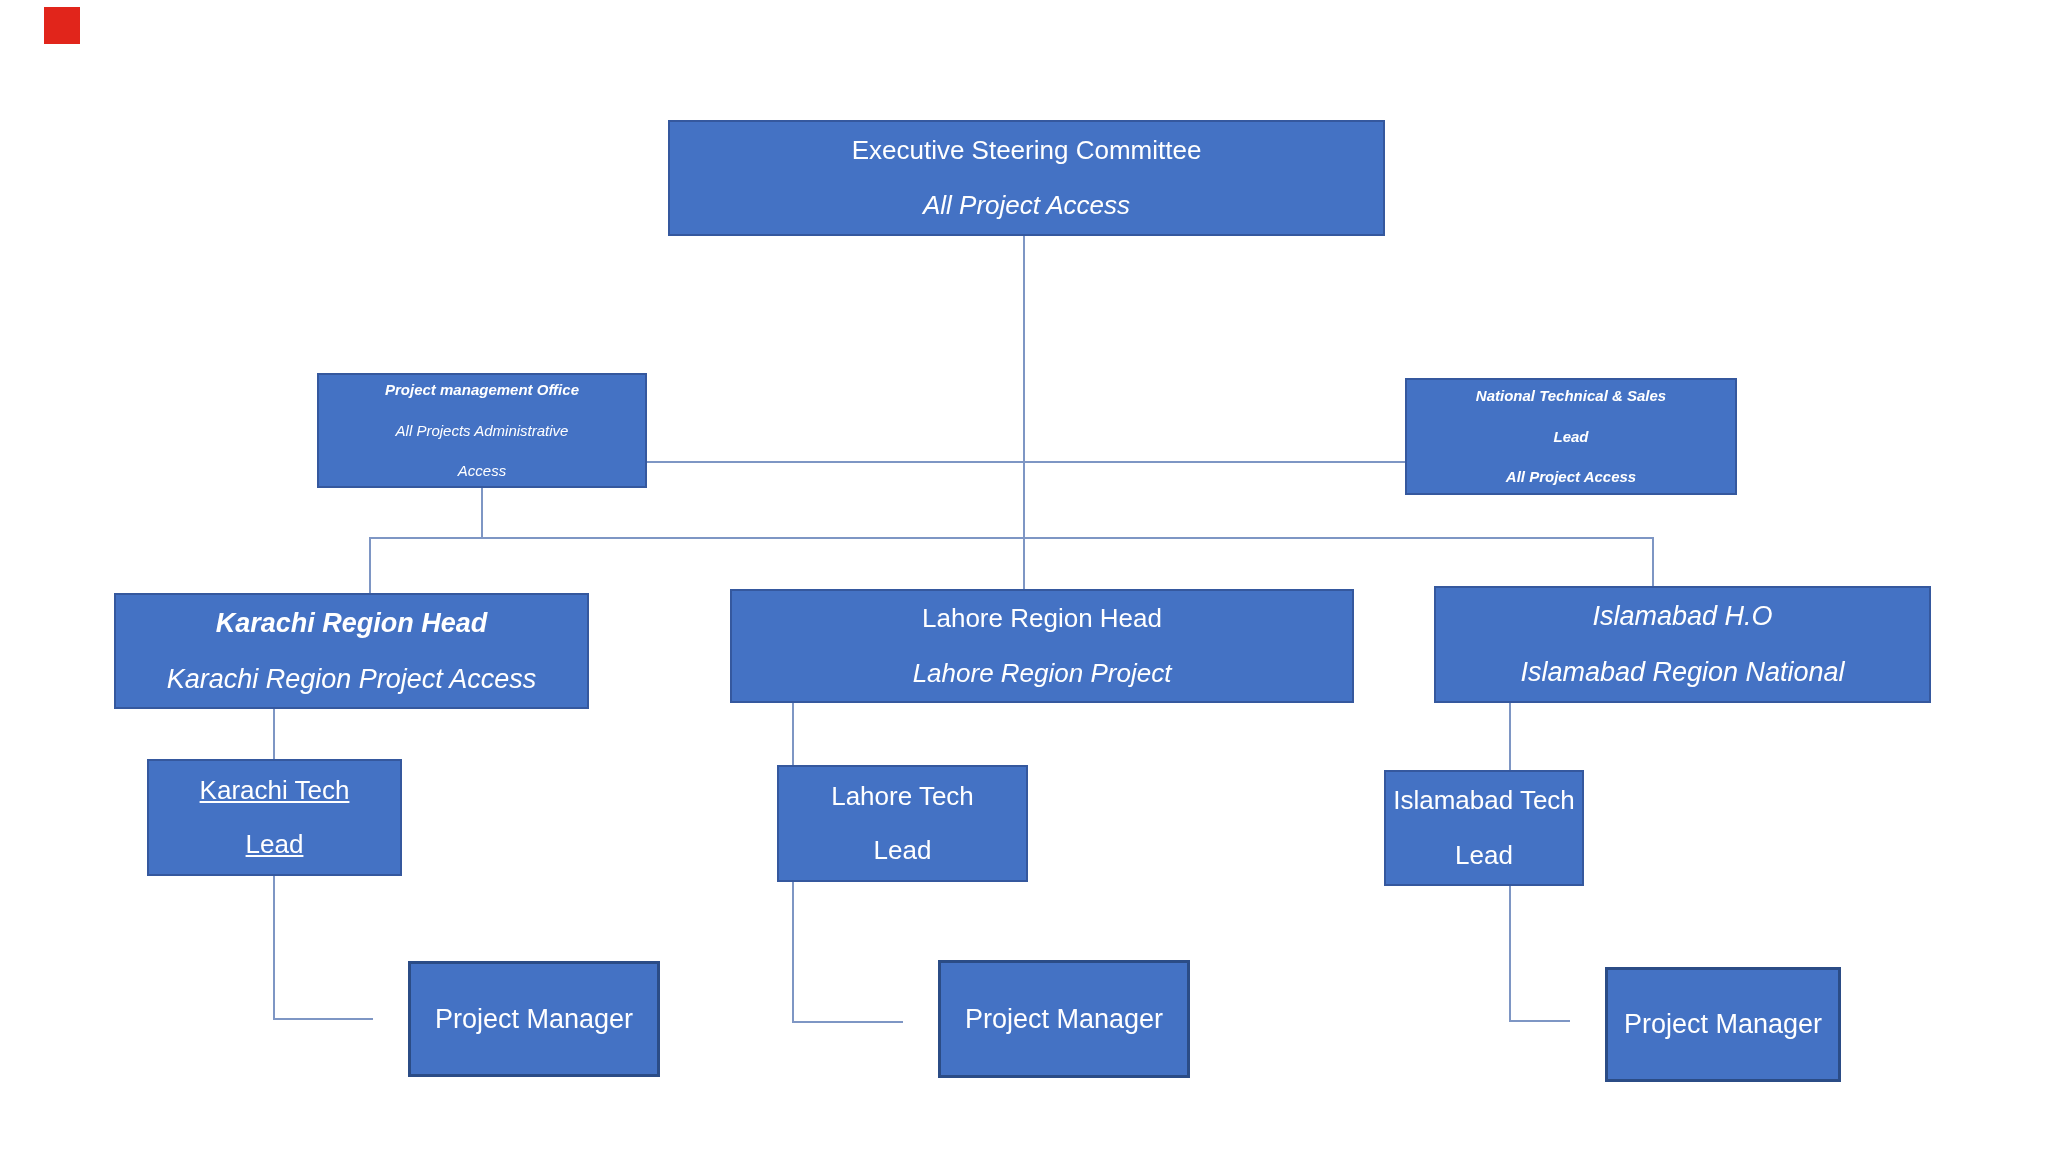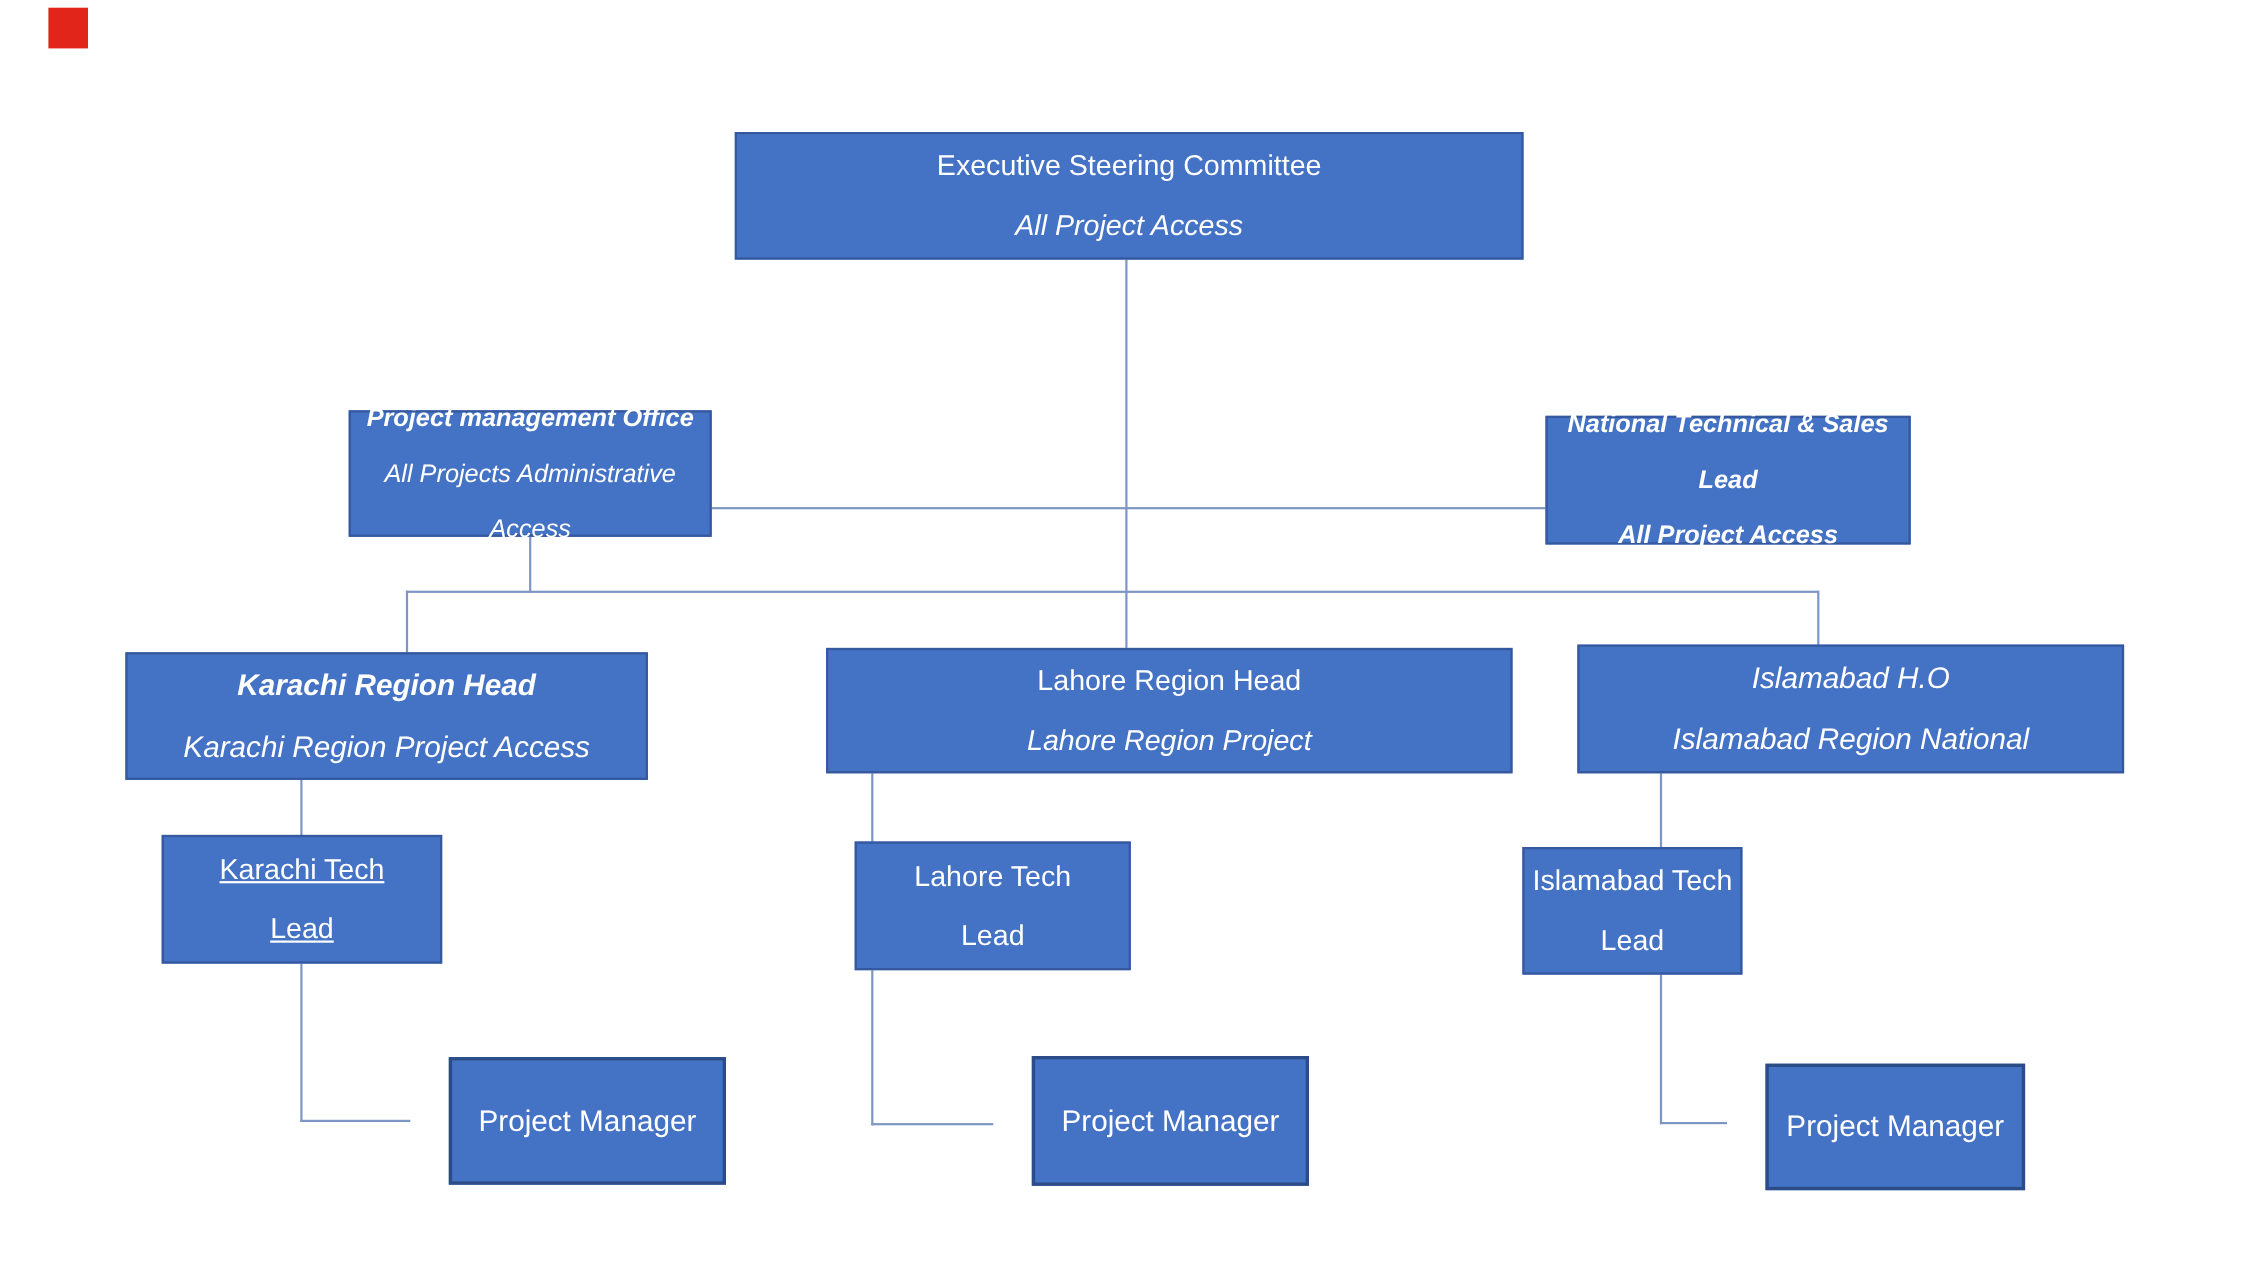--- a/index.html
+++ b/index.html
@@ -9,21 +9,21 @@
   *{box-sizing:border-box; margin:0; padding:0;}
   html,body{background:var(--bg);}
   body{width:2048px; height:1152px; position:relative; overflow:hidden;
        font-family:"Liberation Sans", sans-serif;}
   .canvas{position:absolute; left:0; top:0; width:2048px; height:1152px; background:var(--bg);}
   .node{position:absolute; background:var(--fill); border:2px solid var(--border);
         color:var(--text); display:flex; flex-direction:column; justify-content:center;
         align-items:center; text-align:center; line-height:1.28;gap:21px;}
   .node.pm{border:3px solid var(--pm-border);margin-left:36px;}
   .fs26{font-size:26px;}
-  .fs21{font-size:23px; line-height:1.3;}
+  .fs21{font-size:15px; line-height:1.3;}
   .fs27{font-size:27px;}
   .it{font-style:italic;}
   .bi{font-style:italic; font-weight:bold;}
   .ln{position:absolute; background:var(--line);}
   .marker{position:absolute; left:44px; top:7px; width:36px; height:37px; background:var(--marker);}
 </style>
 </head>
 <body>
 
 <div class="canvas">
@@ -64,21 +64,21 @@
     <span class="bi">National Technical &amp; Sales</span>
     <span class="bi">Lead</span>
     <span class="bi">All Project Access</span>
   </div>
 
   <div class="node fs27" style="left:114px; top:593px; width:475px; height:116px;">
     <span class="bi">Karachi Region Head</span>
     <span class="it">Karachi Region Project Access</span>
   </div>
 
-  <div class="node fs26" style="left:751px; top:589px; width:624px; height:114px;">
+  <div class="node fs26" style="left:730px; top:589px; width:624px; height:114px;">
     <span>Lahore Region Head</span>
     <span class="it">Lahore Region Project</span>
   </div>
 
   <div class="node fs27" style="left:1434px; top:586px; width:497px; height:117px;">
     <span class="it">Islamabad H.O</span>
     <span class="it">Islamabad Region National</span>
   </div>
 
   <div class="node fs26" style="left:147px; top:759px; width:255px; height:117px;text-decoration:underline;">

